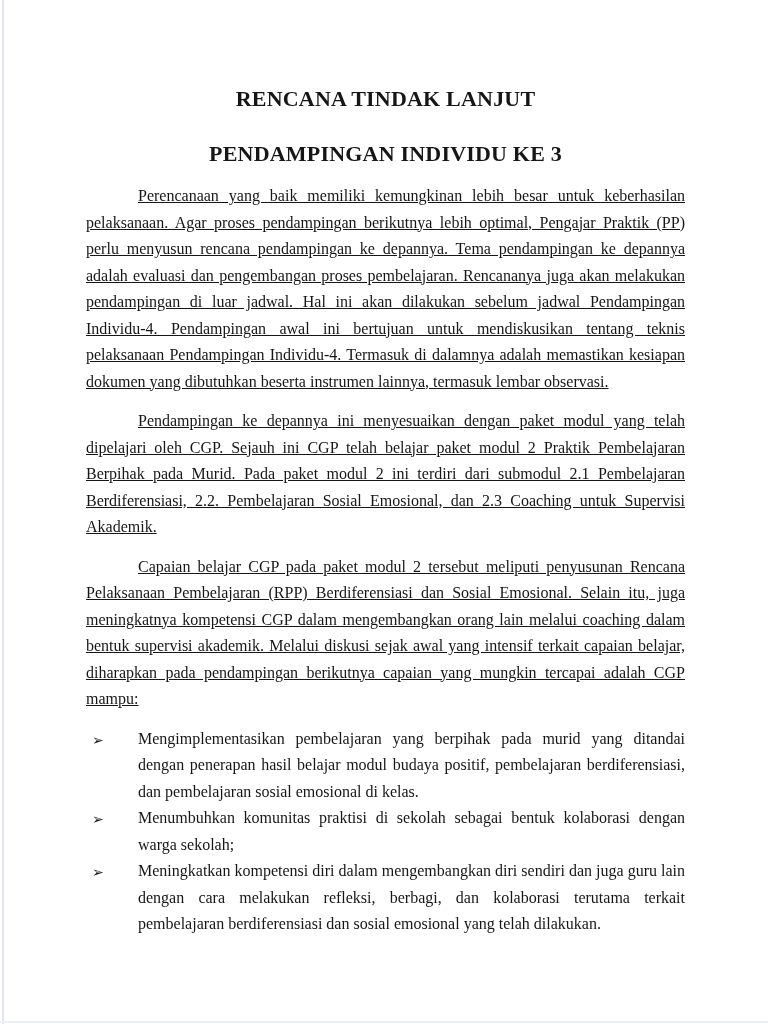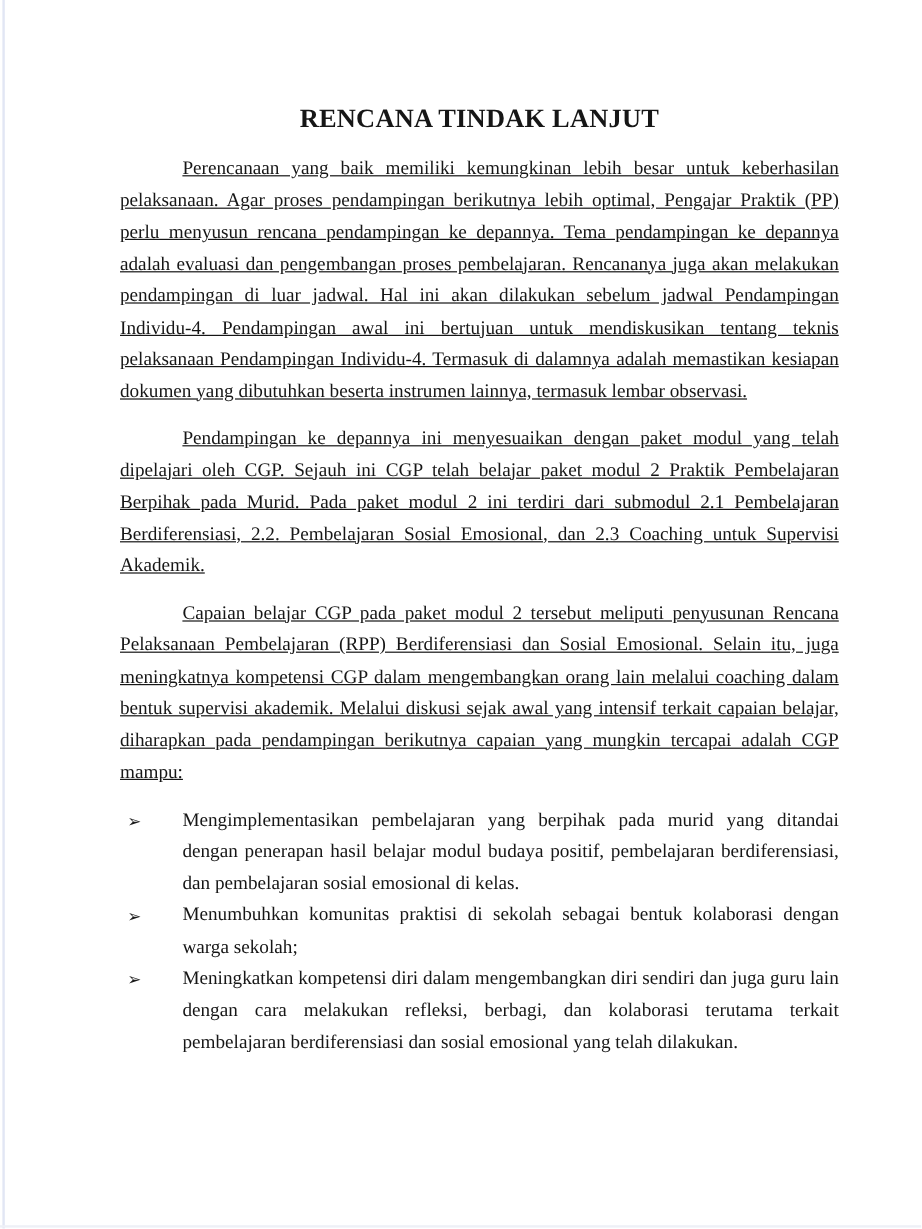--- a/index.html
+++ b/index.html
@@ -27,21 +27,21 @@
   .edge-bottom {
     position: absolute;
     left: 0;
     bottom: 1px;
     width: 100%;
     height: 2px;
     background: #eef0f7;
   }
   .content {
     position: absolute;
-    left: 100px;
+    left: 86px;
     top: 0;
     width: 599px;
   }
   .doc-title {
     margin: 0;
     font-size: 22px;
     line-height: 26px;
     font-weight: 700;
     text-align: center;
     letter-spacing: 0.2px;
@@ -86,20 +86,21 @@
 </style>
 </head>
 <body>
 
 <div class="page">
   <div class="edge-left"></div>
   <div class="edge-bottom"></div>
 
   <div class="content">
     <h1 class="doc-title first">RENCANA TINDAK LANJUT</h1>
+    <h1 class="doc-title second">PENDAMPINGAN INDIVIDU KE 3</h1>
 
     <p class="body-para first">Perencanaan yang baik memiliki kemungkinan lebih besar untuk keberhasilan pelaksanaan. Agar proses pendampingan berikutnya lebih optimal, Pengajar Praktik (PP) perlu menyusun rencana pendampingan ke depannya. Tema pendampingan ke depannya adalah evaluasi dan pengembangan proses pembelajaran. Rencananya juga akan melakukan pendampingan di luar jadwal. Hal ini akan dilakukan sebelum jadwal Pendampingan Individu-4. Pendampingan awal ini bertujuan untuk mendiskusikan tentang teknis pelaksanaan Pendampingan Individu-4. Termasuk di dalamnya adalah memastikan kesiapan dokumen yang dibutuhkan beserta instrumen lainnya, termasuk lembar observasi.</p>
 
     <p class="body-para">Pendampingan ke depannya ini menyesuaikan dengan paket modul yang telah dipelajari oleh CGP. Sejauh ini CGP telah belajar paket modul 2 Praktik Pembelajaran Berpihak pada Murid. Pada paket modul 2 ini terdiri dari submodul 2.1 Pembelajaran Berdiferensiasi, 2.2. Pembelajaran Sosial Emosional, dan 2.3 Coaching untuk Supervisi Akademik.</p>
 
     <p class="body-para">Capaian belajar CGP pada paket modul 2 tersebut meliputi penyusunan Rencana Pelaksanaan Pembelajaran (RPP) Berdiferensiasi dan Sosial Emosional. Selain itu, juga meningkatnya kompetensi CGP dalam mengembangkan orang lain melalui coaching dalam bentuk supervisi akademik. Melalui diskusi sejak awal yang intensif terkait capaian belajar, diharapkan pada pendampingan berikutnya capaian yang mungkin tercapai adalah CGP mampu:</p>
 
     <ul class="goal-list">
       <li>
         <span class="marker">➢</span>

